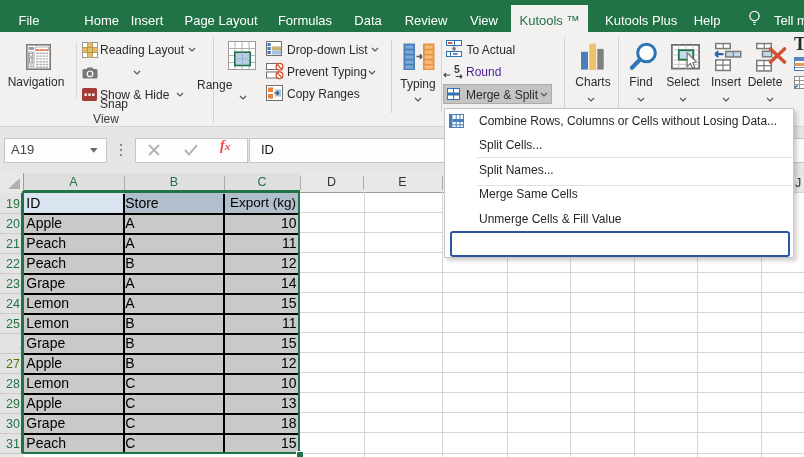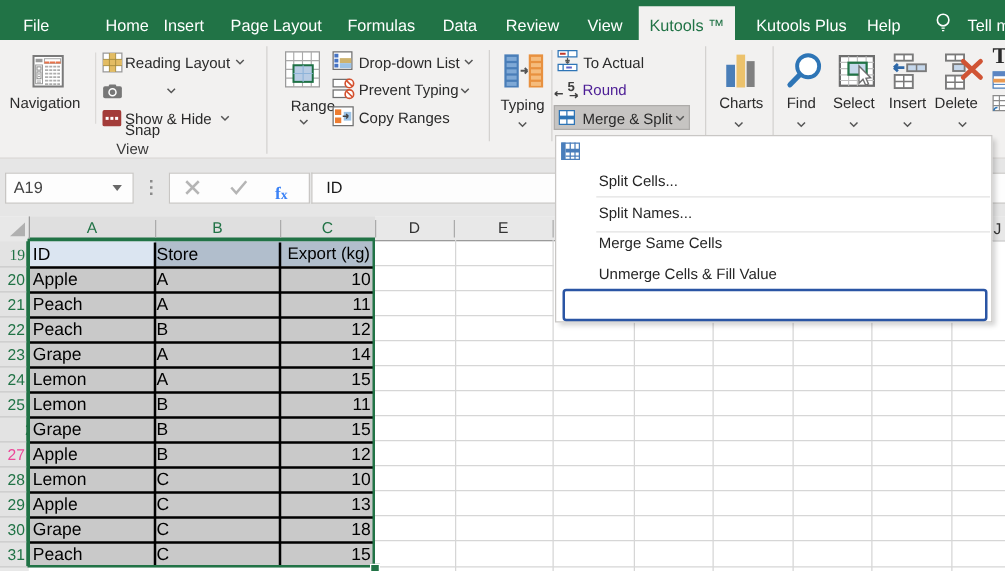--- a/index.html
+++ b/index.html
@@ -34,29 +34,29 @@
 <div class="txt" style="left:792px;top:175px;width:12px;text-align:center;font-size:12.5px;color:#333;">J</div>
 
 <svg class="abs" style="left:0;top:173px;" width="23" height="19">
   <polygon points="8,16 20,16 20,5" fill="#b0b0b0"></polygon>
 </svg>
 
 <div class="abs" style="left:0;top:192px;width:23px;height:265px;background:#e8e8e8;"></div>
 <div class="abs" style="left:0;top:193px;width:21px;height:260px;background:#e3e3e3;"></div>
 <div class="abs" style="left:21px;top:193px;width:2.5px;height:260px;background:#217346;"></div>
 
-<div class="txt" style="left:0;top:196px;width:20px;text-align:right;font-size:12.5px;color:#217346;font-family:Liberation Serif, serif;">19</div>
+<div class="txt" style="left:0;top:196px;width:20px;text-align:right;font-size:12.5px;color:#217346;">19</div>
 <div class="txt" style="left:0;top:216px;width:20px;text-align:right;font-size:12.5px;color:#217346;">20</div>
 <div class="txt" style="left:0;top:236px;width:20px;text-align:right;font-size:12.5px;color:#217346;">21</div>
 <div class="txt" style="left:0;top:256px;width:20px;text-align:right;font-size:12.5px;color:#217346;">22</div>
 <div class="txt" style="left:0;top:276px;width:20px;text-align:right;font-size:12.5px;color:#217346;">23</div>
 <div class="txt" style="left:0;top:296px;width:20px;text-align:right;font-size:12.5px;color:#217346;">24</div>
 <div class="txt" style="left:0;top:316px;width:20px;text-align:right;font-size:12.5px;color:#217346;">25</div>
 <div class="txt" style="left:0;top:336px;width:34px;text-align:right;font-size:12.5px;color:#217346;">26</div>
-<div class="txt" style="left:0;top:356px;width:20px;text-align:right;font-size:12.5px;color:#ec4899;">27</div>
+<div class="txt" style="left:0;top:356px;width:20px;text-align:right;font-size:12.5px;color:#4d7c0f;">27</div>
 <div class="txt" style="left:0;top:376px;width:20px;text-align:right;font-size:12.5px;color:#217346;">28</div>
 <div class="txt" style="left:0;top:396px;width:20px;text-align:right;font-size:12.5px;color:#217346;">29</div>
 <div class="txt" style="left:0;top:416px;width:20px;text-align:right;font-size:12.5px;color:#217346;">30</div>
 <div class="txt" style="left:0;top:436px;width:20px;text-align:right;font-size:12.5px;color:#217346;">31</div>
 
 <div class="abs" style="left:0;top:213px;width:21px;height:1px;background:#c9c9c9;"></div>
 <div class="abs" style="left:0;top:233px;width:21px;height:1px;background:#c9c9c9;"></div>
 <div class="abs" style="left:0;top:253px;width:21px;height:1px;background:#c9c9c9;"></div>
 <div class="abs" style="left:0;top:273px;width:21px;height:1px;background:#c9c9c9;"></div>
 <div class="abs" style="left:0;top:293px;width:21px;height:1px;background:#c9c9c9;"></div>
@@ -165,21 +165,21 @@
 <div class="abs" style="left:120px;top:149px;width:2px;height:2px;background:#8a8a8a;"></div>
 <div class="abs" style="left:120px;top:154px;width:2px;height:2px;background:#8a8a8a;"></div>
 
 <div class="abs" style="left:135px;top:138px;width:111px;height:23px;background:#fdfdfd;border:1px solid #c8c6c4;"></div>
 <svg class="abs" style="left:148px;top:144px;" width="12" height="12">
   <path d="M1,1 L11,11 M11,1 L1,11" stroke="#b5b5b5" stroke-width="2" fill="none"></path>
 </svg>
 <svg class="abs" style="left:184px;top:144px;" width="14" height="12">
   <path d="M1,6 L5,10.5 L13,1" stroke="#b5b5b5" stroke-width="2" fill="none"></path>
 </svg>
-<div class="txt" style="left:220px;top:148px;font-size:14px;color:#3b82f6;font-family:'Liberation Serif',serif;font-weight:bold;">f<span style="font-size:11px;">x</span></div>
+<div class="txt" style="left:220px;top:138px;font-size:14px;color:#ef4444;font-family:'Liberation Serif',serif;font-style:italic;font-weight:bold;">f<span style="font-size:11px;">x</span></div>
 
 <div class="abs" style="left:249px;top:138px;width:555px;height:23px;background:#fdfdfd;border:1px solid #c8c6c4;border-right:none;"></div>
 <div class="txt" style="left:261px;top:142px;font-size:13px;color:#1a1a1a;">ID</div>
 
 <div class="abs" style="left:0;top:32px;width:804px;height:95px;background:#f2f1f0;border-bottom:1px solid #d8d6d4;box-sizing:border-box;"></div>
 
 <div class="abs" style="left:213px;top:37px;width:1px;height:86px;background:#d4d2d0;"></div>
 <div class="abs" style="left:564px;top:37px;width:1px;height:86px;background:#d4d2d0;"></div>
 <div class="abs" style="left:618px;top:37px;width:1px;height:86px;background:#d4d2d0;"></div>
 
@@ -240,21 +240,21 @@
 <svg class="abs" style="left:176px;top:92px;" width="8" height="5">
       <path d="M1,1 L4,4 L7,1" stroke="#555" stroke-width="1.2" fill="none"></path>
     </svg>
 
 <svg class="abs" style="left:228px;top:41px;" width="28" height="29">
   <rect x="0.5" y="0.5" width="27" height="28" fill="#fff" stroke="#9a9a9a" stroke-width="1"></rect>
   <path d="M0.5,7.5 h27 M0.5,14.5 h27 M0.5,21.5 h27 M7,0.5 v28 M14,0.5 v28 M21,0.5 v28" stroke="#a9a9a9" stroke-width="0.9"></path>
   <rect x="6.8" y="11.2" width="15.4" height="13.3" fill="#b8cce4" stroke="#1e7145" stroke-width="1.6"></rect>
   <path d="M14.5,11.2 v13.3 M6.8,17.8 h15.4" stroke="#8eb4d9" stroke-width="0.9"></path>
 </svg>
-<div class="txt" style="left:208px;top:76.5px;width:60px;text-align:right;font-size:12px;color:#2b2b2b;">Range</div>
+<div class="txt" style="left:197px;top:76.5px;width:60px;text-align:left;font-size:12px;color:#2b2b2b;">Range</div>
 <svg class="abs" style="left:239px;top:95px;" width="8" height="5">
       <path d="M1,1 L4,4 L7,1" stroke="#555" stroke-width="1.2" fill="none"></path>
     </svg>
 
 <svg class="abs" style="left:266px;top:41px;" width="16" height="15">
   <rect x="0.5" y="0.5" width="15" height="14" fill="#fff" stroke="#707070" stroke-width="1"></rect>
   <rect x="1.5" y="2" width="3.2" height="3" fill="#4472c4"></rect>
   <rect x="1.5" y="6" width="3.2" height="3" fill="#4472c4"></rect>
   <rect x="1.5" y="10" width="3.2" height="3" fill="#4472c4"></rect>
   <rect x="5.8" y="5.5" width="9.2" height="4" fill="#cdb26e"></rect>
@@ -429,20 +429,21 @@
 </svg>
 <div class="txt" style="left:774px;top:12.5px;font-size:13px;color:#fff;">Tell m</div>
 
 <div class="abs" style="left:444px;top:108px;width:350px;height:150px;background:#fff;border:1px solid #c9c7c5;box-sizing:border-box;box-shadow:3px 3px 4px rgba(0,0,0,0.18);"></div>
 <svg class="abs" style="left:449px;top:114px;" width="15" height="14">
   <rect x="0.5" y="0.5" width="14" height="13" fill="#fff" stroke="#4a7ebb" stroke-width="1"></rect>
   <rect x="0" y="0" width="3.5" height="14" fill="#4a7ebb"></rect>
   <rect x="3.5" y="5" width="11.5" height="3" fill="#4a7ebb"></rect>
   <path d="M7.2,0 v14 M11,0 v14 M3.5,10.8 h11.5" stroke="#4a7ebb" stroke-width="1"></path>
 </svg>
+<div class="txt" style="left:479px;top:113px;font-size:12px;color:#262626;">Combine Rows, Columns or Cells without Losing Data...</div>
 <div class="txt" style="left:479px;top:137px;font-size:12px;color:#262626;">Split Cells...</div>
 <div class="abs" style="left:477px;top:157px;width:315px;height:1px;background:#e2e2e2;"></div>
 <div class="txt" style="left:479px;top:162px;font-size:12px;color:#262626;">Split Names...</div>
 <div class="abs" style="left:477px;top:185px;width:315px;height:1px;background:#e2e2e2;"></div>
 <div class="txt" style="left:479px;top:186px;font-size:12px;color:#262626;">Merge Same Cells</div>
 <div class="txt" style="left:479px;top:211px;font-size:12px;color:#262626;">Unmerge Cells &amp; Fill Value</div>
 <div class="abs" style="left:450px;top:231px;width:336px;height:22px;border:2px solid #2a55a4;border-radius:3px;"></div>
 
 </div>
 

